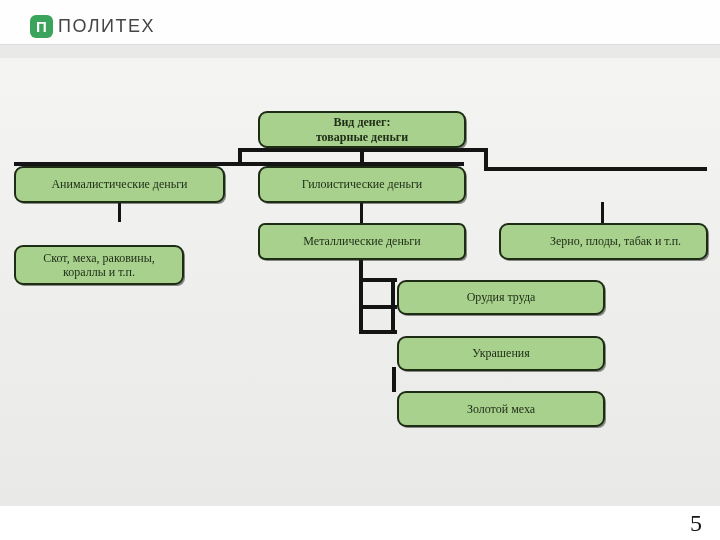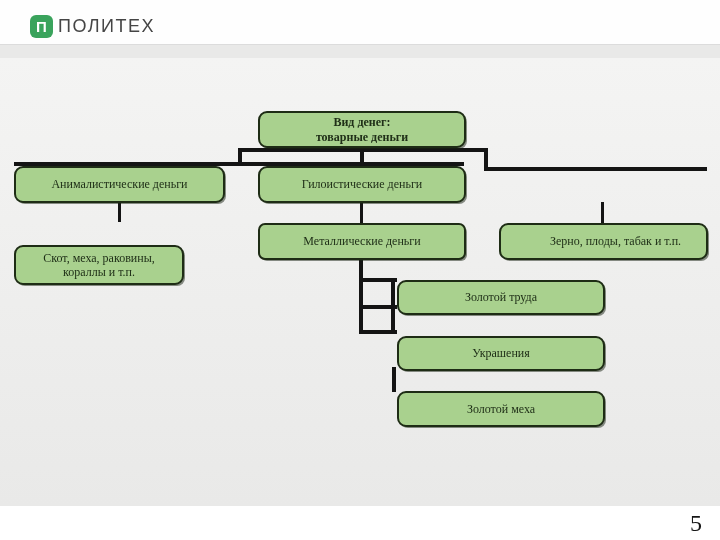--- a/index.html
+++ b/index.html
@@ -74,19 +74,19 @@
   <div class="node bold" style="left:258px;top:111px;width:208px;height:37px;">Вид денег:
 товарные деньги</div>
 
   <div class="node" style="left:14px;top:166px;width:211px;height:37px;">Анималистические деньги</div>
   <div class="node" style="left:258px;top:166px;width:208px;height:37px;">Гилоистические деньги</div>
 
   <div class="node" style="left:14px;top:221px;width:170px;height:40px;margin-top:24px;">Скот, меха, раковины, кораллы и т.п.</div>
   <div class="node" style="left:258px;top:223px;width:208px;height:37px;border-radius:7px;">Металлические деньги</div>
   <div class="node" style="left:499px;top:223px;width:209px;height:37px;padding-left:32px;">Зерно, плоды, табак и т.п.</div>
 
-  <div class="node" style="left:397px;top:280px;width:208px;height:35px;">Золотой труда</div>
+  <div class="node" style="left:397px;top:280px;width:208px;height:35px;">Орудия труда</div>
   <div class="node" style="left:397px;top:336px;width:208px;height:35px;">Украшения</div>
   <div class="node" style="left:397px;top:391px;width:208px;height:36px;">Золотой меха</div>
 
   <div class="page-num">5</div>
 
 </div>
 
 </body></html>

